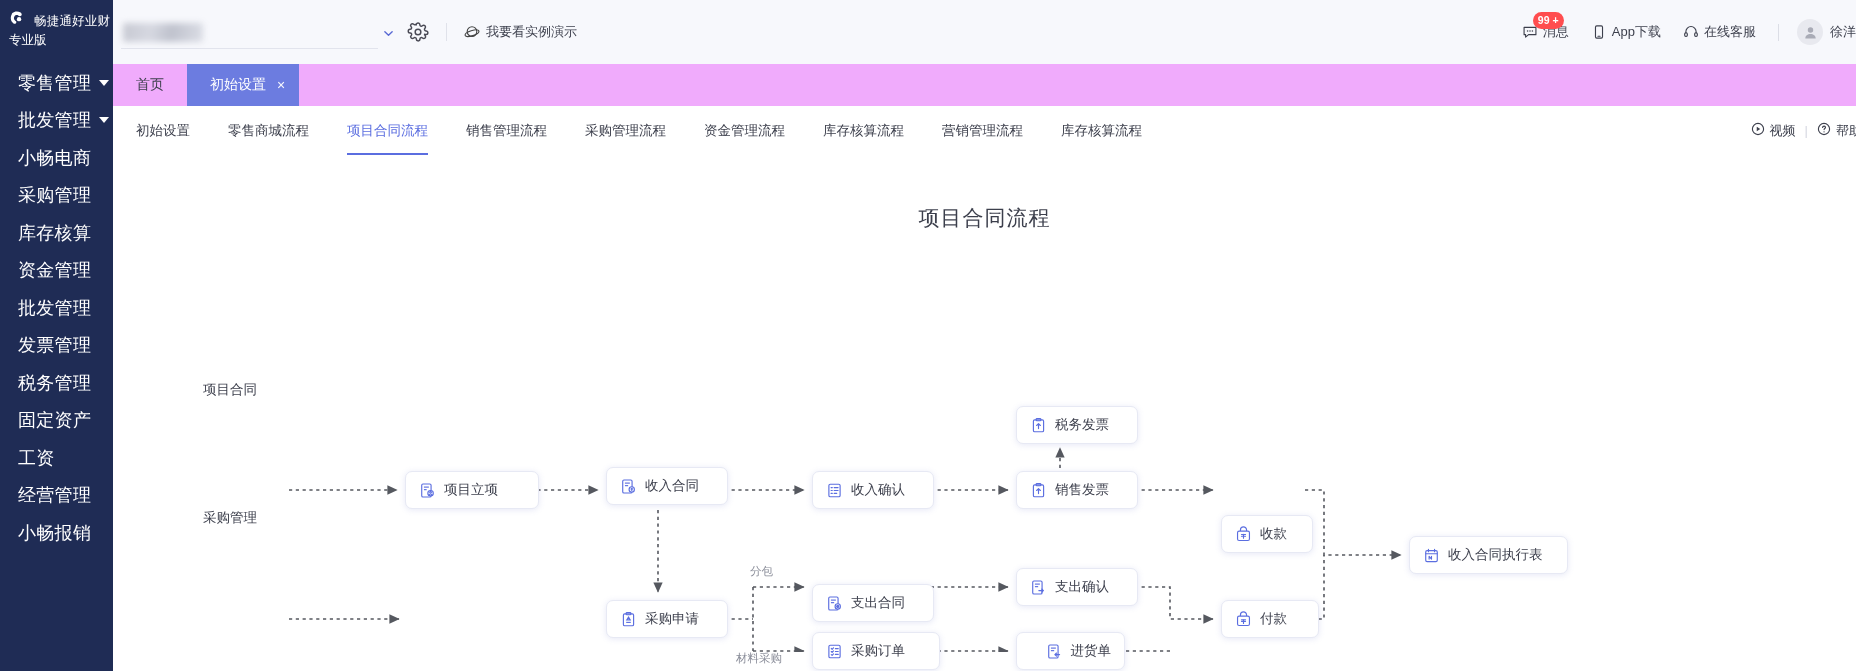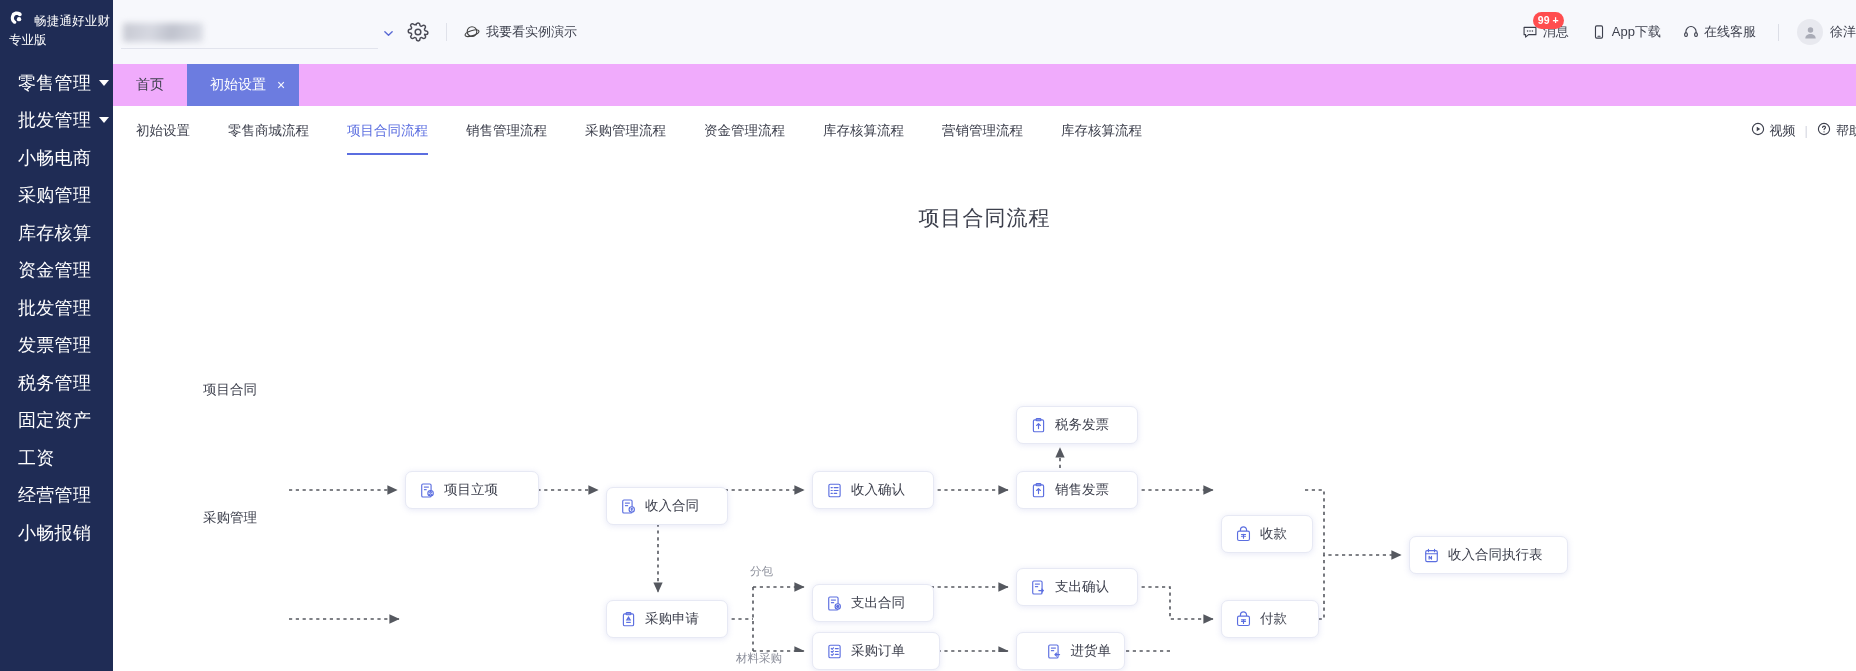--- a/index.html
+++ b/index.html
@@ -478,21 +478,21 @@
             <span class="nic"><svg viewBox="0 0 20 20" width="17" height="17" fill="none" stroke="currentColor" stroke-width="1.35">
                 <rect x="3.2" y="2.4" width="11" height="15.2" rx="1.5"></rect>
                 <line x1="5.8" y1="6" x2="11.6" y2="6"></line>
                 <line x1="5.8" y1="9" x2="9" y2="9"></line>
                 <circle cx="13.6" cy="13.2" r="3.2" fill="#fff"></circle>
                 <circle cx="13.6" cy="12.2" r="1"></circle>
                 <path d="M11.8 15.6c.3-1 .9-1.5 1.8-1.5s1.5.5 1.8 1.5"></path>
               </svg></span>
             <span class="ntxt">项目立项</span>
           </div>
-          <div class="node" style="left: 493px; top: 255px; width: 122px;">
+          <div class="node" style="left: 493px; top: 235px; width: 122px;">
             <span class="nic"><svg viewBox="0 0 20 20" width="17" height="17" fill="none" stroke="currentColor" stroke-width="1.35">
                 <rect x="3.2" y="2.4" width="11" height="15.2" rx="1.5"></rect>
                 <line x1="5.8" y1="6" x2="11.6" y2="6"></line>
                 <line x1="5.8" y1="9" x2="9.6" y2="9"></line>
                 <circle cx="13.8" cy="13.4" r="3.1" fill="#fff"></circle>
                 <path d="M12.5 12.2h2.6M12.5 13.8h2.6M13.8 15.3v-3.6" stroke-width="1.1"></path>
               </svg></span>
             <span class="ntxt">收入合同</span>
           </div>
           <div class="node" style="left: 699px; top: 239px; width: 122px;">

